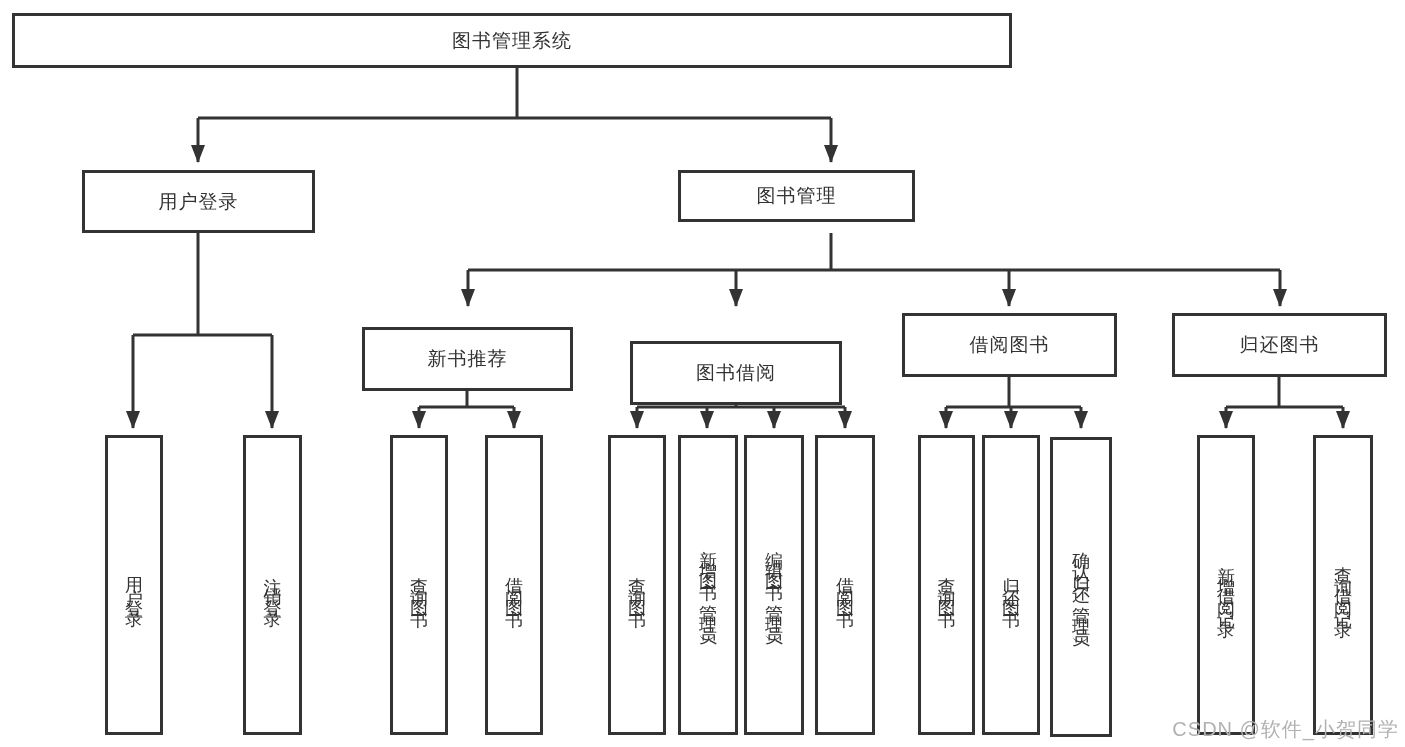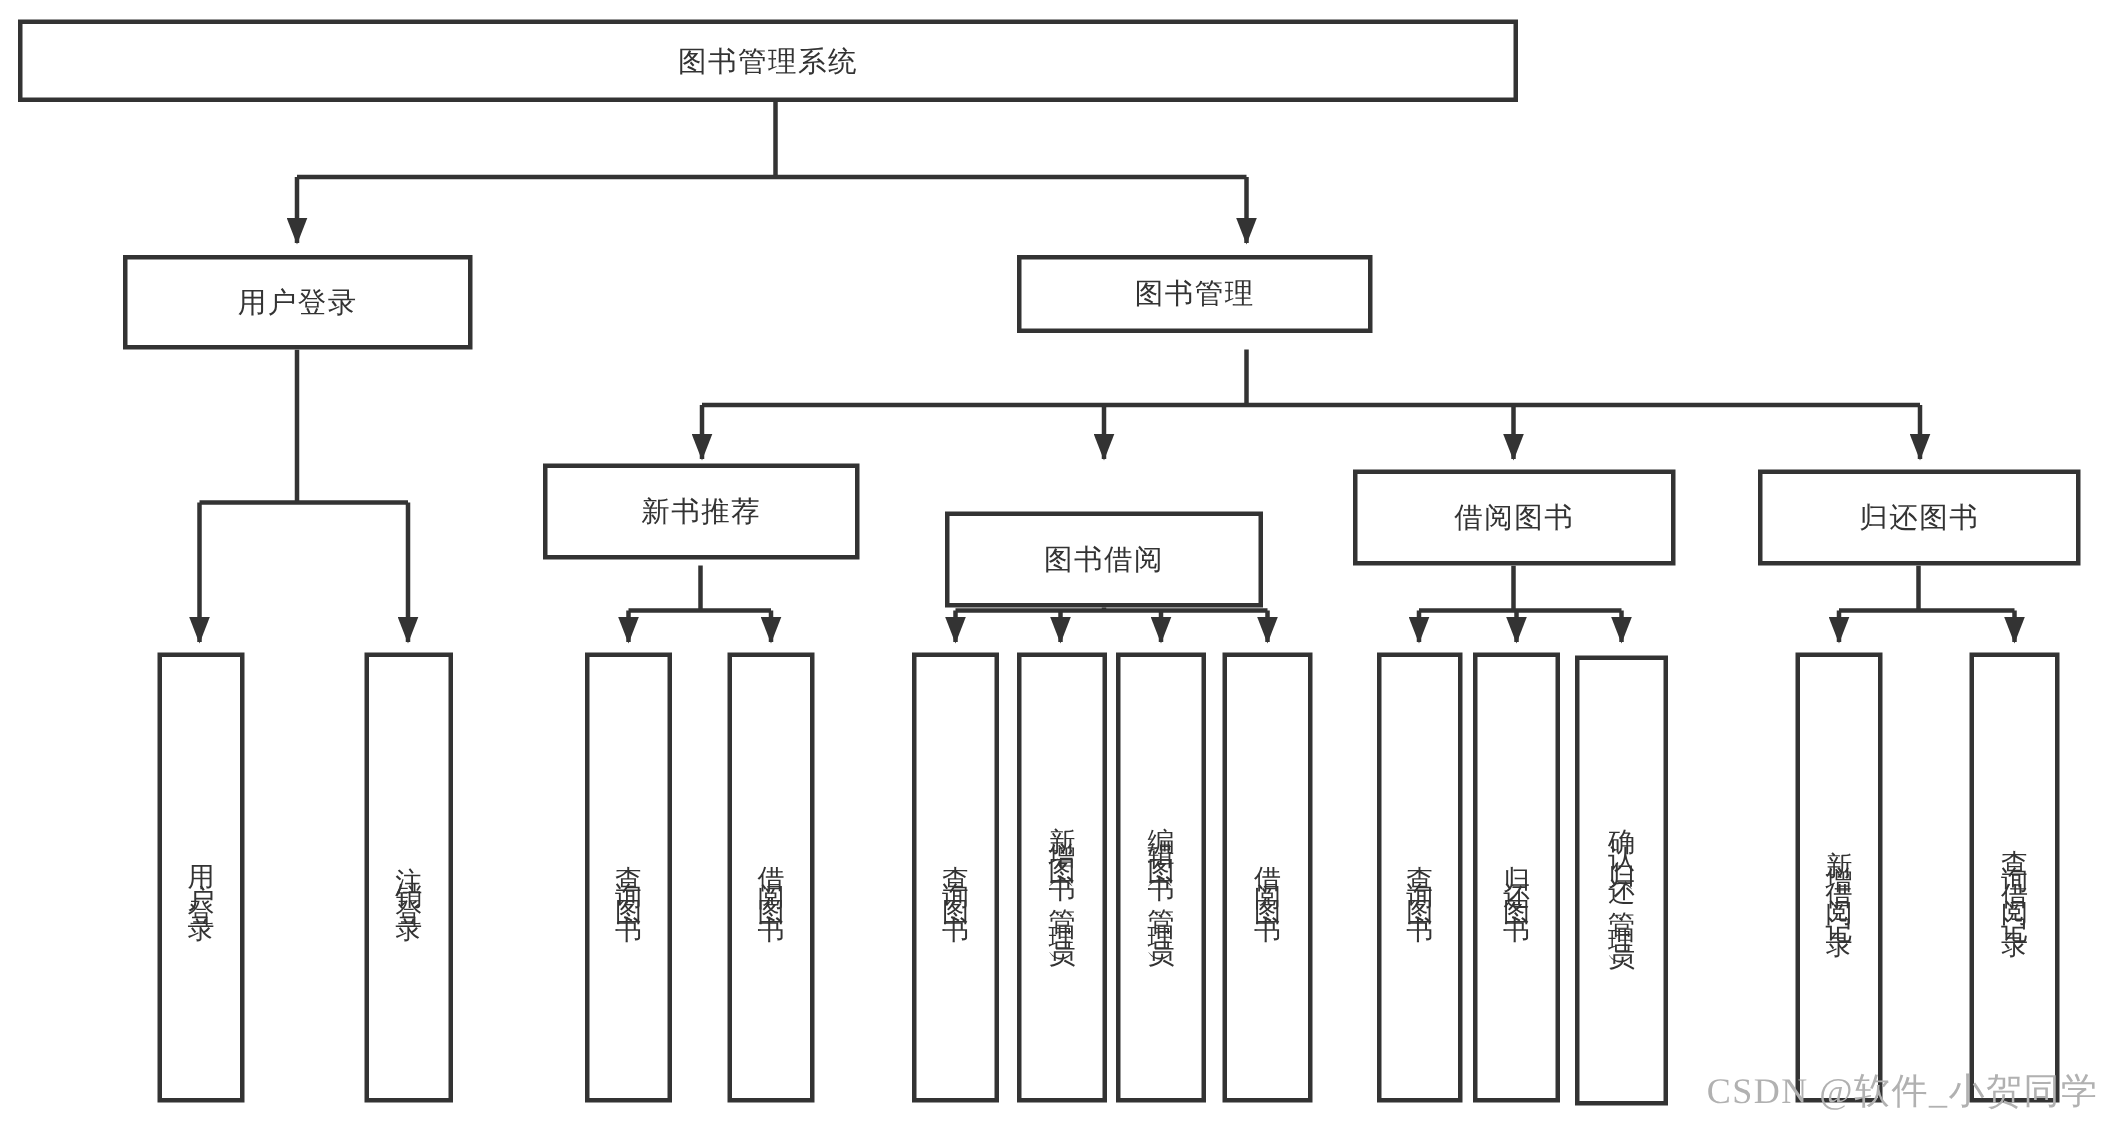--- a/index.html
+++ b/index.html
@@ -24,26 +24,25 @@
   .vbox span{
     writing-mode:vertical-rl;
     text-orientation:mixed;
     font-size:18px;
     letter-spacing:11px;
     line-height:1;
   }
   .watermark{
     position:absolute;
     right:6px;bottom:4px;
-    font-size:24px;
+    font-size:20px;
     color:#b1b1b1;
     letter-spacing:1px;
     white-space:nowrap;
     z-index:5;
-    font-family:Liberation Serif, serif;
   }
 </style>
 </head>
 <body>
 
 <div class="canvas">
 
   <svg class="connectors" viewBox="0 0 1405 747">
     <defs>
       <marker id="arw" markerUnits="userSpaceOnUse" markerWidth="18" markerHeight="14" viewBox="0 0 18 14" refX="17" refY="7" orient="auto">
@@ -96,21 +95,21 @@
     <span>图书管理系统</span>
   </div>
 
   <div class="box hbox" style="left:82px;top:170px;width:233px;height:63px;">
     <span>用户登录</span>
   </div>
   <div class="box hbox" style="left:678px;top:170px;width:237px;height:52px;">
     <span>图书管理</span>
   </div>
 
-  <div class="box hbox" style="left:362px;top:309px;width:211px;height:64px;">
+  <div class="box hbox" style="left:362px;top:327px;width:211px;height:64px;">
     <span>新书推荐</span>
   </div>
   <div class="box hbox" style="left:630px;top:313px;width:212px;height:64px;margin-top:28px;">
     <span>图书借阅</span>
   </div>
   <div class="box hbox" style="left:902px;top:313px;width:215px;height:64px;">
     <span>借阅图书</span>
   </div>
   <div class="box hbox" style="left:1172px;top:313px;width:215px;height:64px;">
     <span>归还图书</span>

